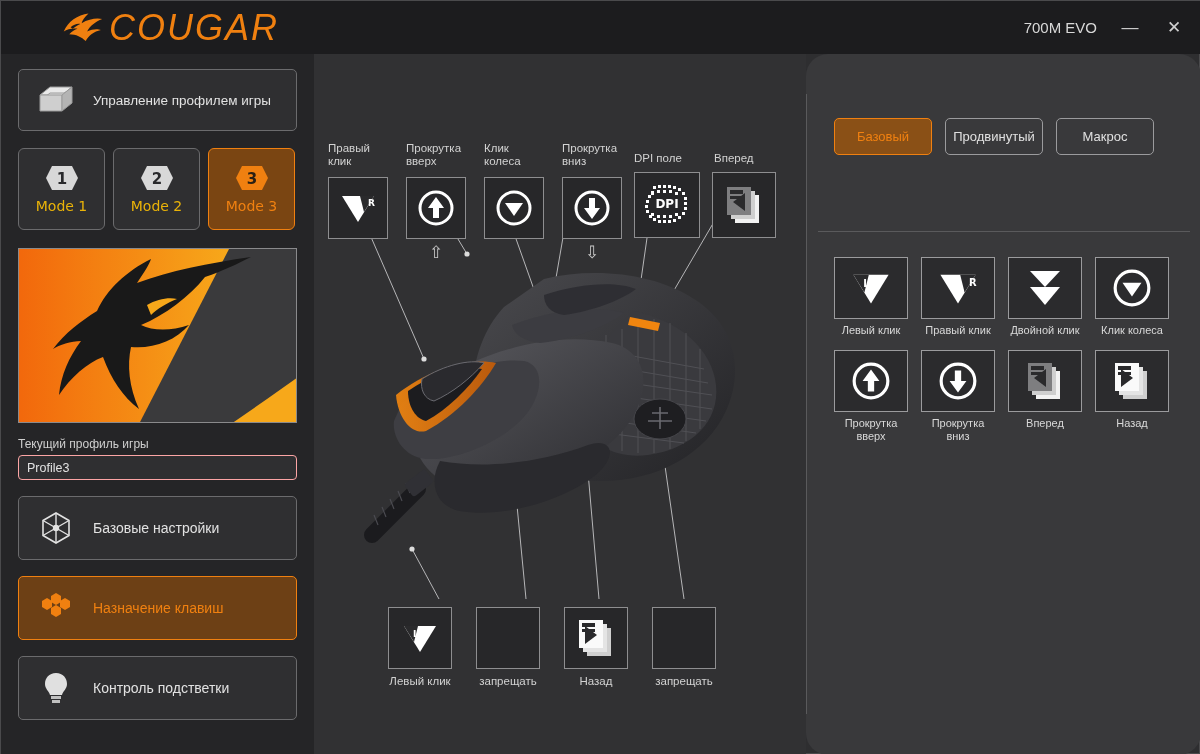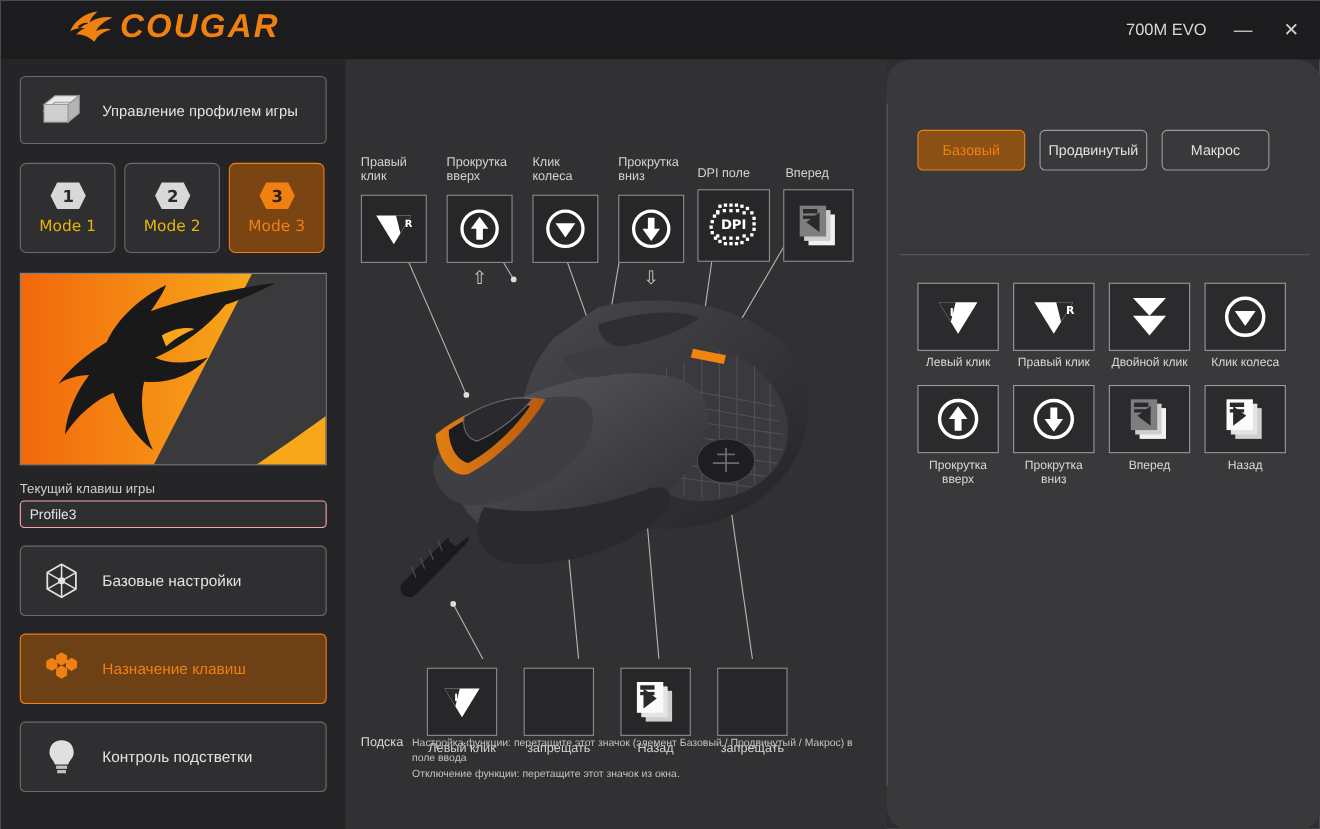--- a/index.html
+++ b/index.html
@@ -18,21 +18,21 @@
 
   
   .titlebar {
     position: absolute; left: 0; top: 0; width: 1200px; height: 53px;
     background: #1c1c1e;
     display: flex; align-items: center;
   }
   .logo-wrap { position: absolute; left: 60px; top: 6px; display: flex; align-items: center; }
   .logo-mark { width: 44px; height: 36px; margin-right: 4px; }
   .logo-text {
-    font-size: 30px; font-weight: bold; font-style: italic;
+    font-size: 36px; font-weight: normal; font-style: italic;
     color: #f08010; letter-spacing: 2px;
     font-family: "Liberation Sans", sans-serif;
   }
   .title-right {
     position: absolute; right: 16px; top: 0; height: 53px;
     display: flex; align-items: center; gap: 22px;
   }
   .win-title { color: #d8d8d8; font-size: 15px; }
   .win-btn {
     color: #cfcfcf; font-size: 17px; width: 22px; text-align: center;
@@ -202,21 +202,21 @@
             <stop offset="0" stop-color="#f2680c"></stop>
               <stop offset="1" stop-color="#f7a81a"></stop>
           </linearGradient>
         </defs>
         <path d="M232 8 C190 14 150 22 118 34 C126 22 130 16 132 10 C108 22 88 40 78 62 C62 72 46 84 34 100 C40 96 52 92 62 92 C50 108 42 126 40 146 C52 128 68 114 84 108 C92 130 104 148 120 160 C110 138 108 116 112 98 C134 100 156 92 170 76 C152 82 134 82 122 76 C146 66 170 48 186 28 C204 22 220 14 232 8 Z" fill="#191919"></path>
         <path d="M128 56 C138 50 150 48 158 50 C148 54 138 60 132 66 Z" fill="#f7a81a"></path>
         <path d="M248 150 L279 128 L279 175 L212 175 Z" fill="#f7a81a"></path>
       </svg>
     </div>
 
-    <div class="prof-label">Текущий клавиш игры</div>
+    <div class="prof-label">Текущий профиль игры</div>
     <input class="prof-input" value="Profile3" style="">
 
     <div class="side-btn nav-btn">
       <span class="ic">
         <svg width="30" height="32" viewBox="0 0 30 32">
           <path d="M15 1 L28 8.5 L28 23.5 L15 31 L2 23.5 L2 8.5 Z" fill="none" stroke="#e2e2e2" stroke-width="1.6"></path>
           <path d="M15 1 L15 31 M2 8.5 L28 23.5 M28 8.5 L2 23.5" stroke="#e2e2e2" stroke-width="1.4"></path>
           <circle cx="15" cy="16" r="3.2" fill="#e2e2e2"></circle>
         </svg>
       </span>
@@ -437,27 +437,20 @@
         <rect x="7" y="7" width="13" height="4" fill="#2a2a2c"></rect>
         <rect x="7" y="13" width="13" height="3" fill="#2a2a2c"></rect>
         <path d="M10 10 L10 28 L22 19 Z" fill="#2a2a2c"></path>
       </svg>
     </div>
     <div class="slot-cap cap-c" style="left:240px; top:621px; width:84px;">Назад</div>
 
     <div class="slot" style="left:338px; top:553px; width:64px; height:62px;"></div>
     <div class="slot-cap cap-c" style="left:328px; top:621px; width:84px;">запрещать</div>
 
-    <div class="hintbar">
-      <span class="hint-key">Подска</span>
-      <span class="hint-body">
-        <span>Настройка функции: перетащите этот значок (элемент Базовый / Продвинутый / Макрос) в поле ввода</span><br>
-        <span>Отключение функции: перетащите этот значок из окна.</span>
-      </span>
-    </div>
   </div>
 
   <div class="right">
     <div class="vline"></div>
 
     <div class="tabs">
       <div class="tab active">Базовый</div>
       <div class="tab">Продвинутый</div>
       <div class="tab">Макрос</div>
     </div>

